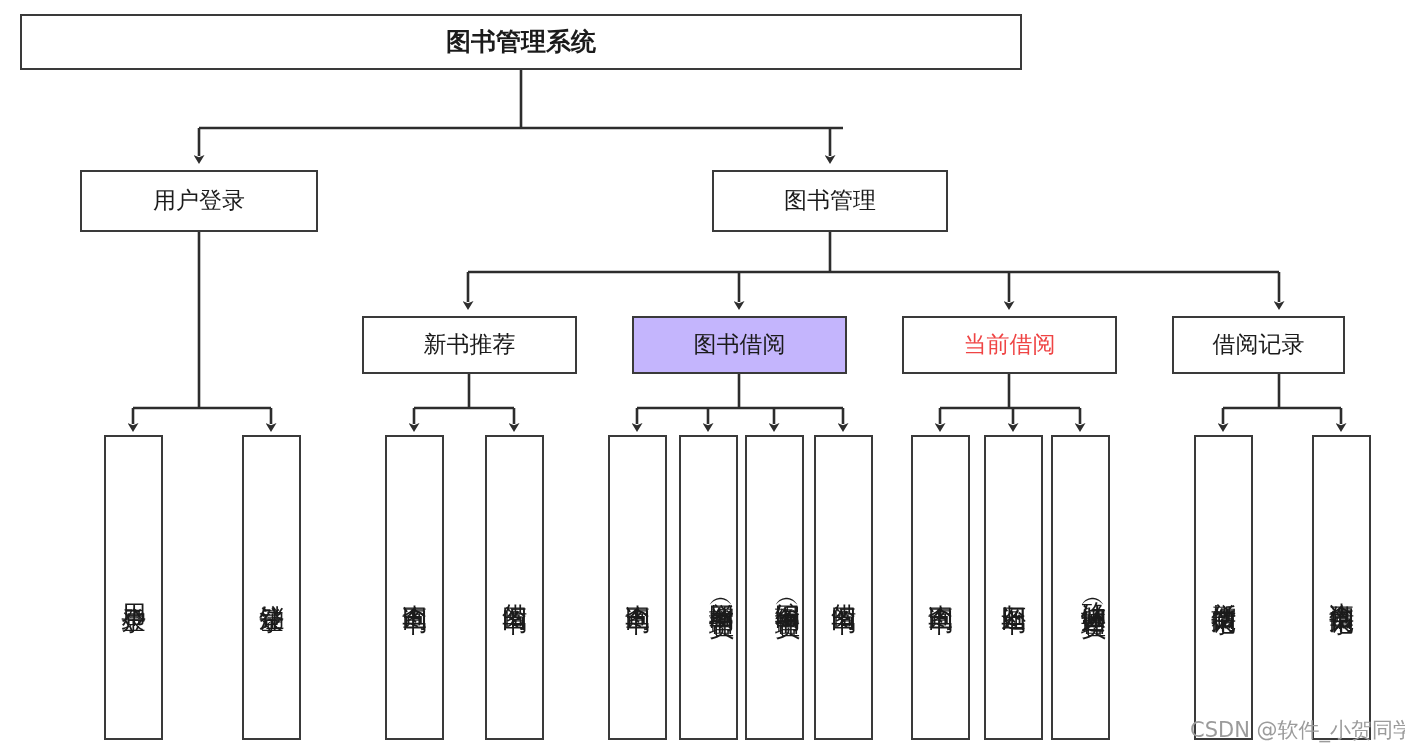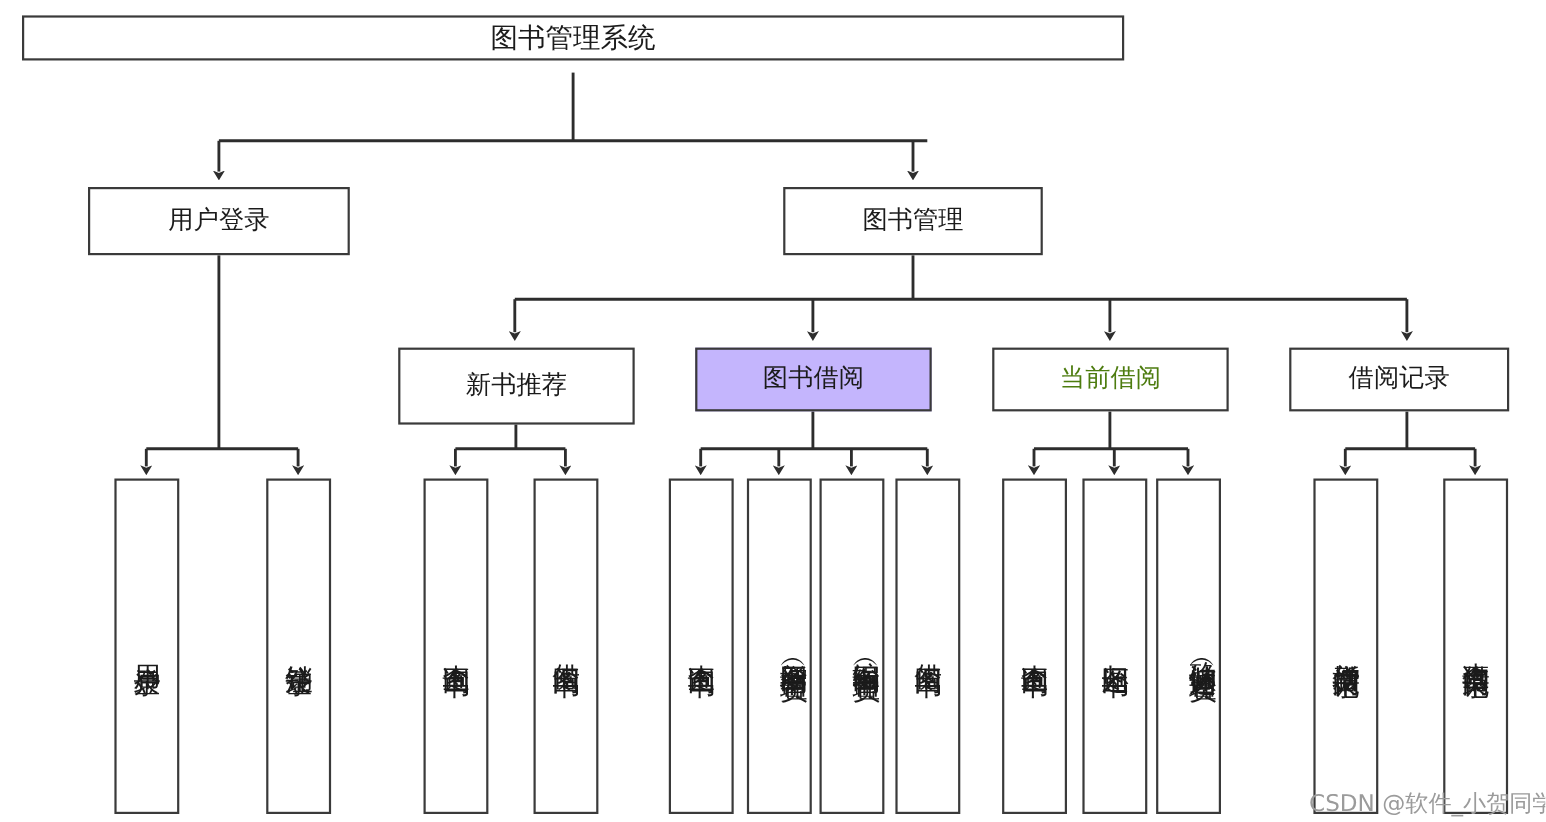--- a/index.html
+++ b/index.html
@@ -118,29 +118,29 @@
       <path d="M1013,408 L1013,424" marker-end="url(#arrow)"></path>
       <path d="M1080,408 L1080,424" marker-end="url(#arrow)"></path>
 
       <path d="M1279,374 L1279,408"></path>
       <path d="M1223,408 L1341,408"></path>
       <path d="M1223,408 L1223,424" marker-end="url(#arrow)"></path>
       <path d="M1341,408 L1341,424" marker-end="url(#arrow)"></path>
     </g>
   </svg>
 
-  <div class="node root" style="left: 20px; top: 14px; width: 1002px; height: 41px; border-color: rgb(58, 58, 58); background: rgb(255, 255, 255); color: rgb(27, 27, 27);">图书管理系统</div>
+  <div class="node root" style="left: 20px; top: 14px; width: 1002px; height: 56px; border-color: rgb(58, 58, 58); background: rgb(255, 255, 255); color: rgb(27, 27, 27); font-weight: bold;">图书管理系统</div>
 
   <div class="node lvl1" style="left: 80px; top: 170px; width: 238px; height: 62px; border-color: rgb(58, 58, 58); background: rgb(255, 255, 255); color: rgb(27, 27, 27);">用户登录</div>
   <div class="node lvl1" style="left: 712px; top: 170px; width: 236px; height: 62px; border-color: rgb(58, 58, 58); background: rgb(255, 255, 255); color: rgb(27, 27, 27);">图书管理</div>
 
-  <div class="node lvl2" style="left: 362px; top: 316px; width: 215px; height: 70px; border-color: rgb(58, 58, 58); background: rgb(255, 255, 255); color: rgb(27, 27, 27);">新书推荐</div>
+  <div class="node lvl2" style="left: 362px; top: 316px; width: 215px; height: 58px; border-color: rgb(58, 58, 58); background: rgb(255, 255, 255); color: rgb(27, 27, 27);">新书推荐</div>
   <div class="node lvl2" style="left: 632px; top: 316px; width: 215px; height: 58px; border-color: rgb(58, 58, 58); background: #c4b5fd; color: rgb(27, 27, 27);">图书借阅</div>
-  <div class="node lvl2" style="left: 902px; top: 316px; width: 215px; height: 58px; border-color: rgb(58, 58, 58); background: rgb(255, 255, 255); color: #4d7c0f;">当前借阅</div>
-  <div class="node lvl2" style="left: 1172px; top: 316px; width: 200px; height: 58px; border-color: rgb(58, 58, 58); background: rgb(255, 255, 255); color: rgb(27, 27, 27);">借阅记录</div>
+  <div class="node lvl2" style="left: 902px; top: 316px; width: 215px; height: 58px; border-color: rgb(58, 58, 58); background: rgb(255, 255, 255); color: #ef4444;">当前借阅</div>
+  <div class="node lvl2" style="left: 1172px; top: 316px; width: 173px; height: 58px; border-color: rgb(58, 58, 58); background: rgb(255, 255, 255); color: rgb(27, 27, 27);">借阅记录</div>
 
   <div class="node leaf short" style="left: 104px; top: 435px; width: 59px; height: 305px; border-color: rgb(58, 58, 58); background: rgb(255, 255, 255); color: rgb(27, 27, 27);">用户登录</div>
   <div class="node leaf short" style="left: 242px; top: 435px; width: 59px; height: 305px; border-color: rgb(58, 58, 58); background: rgb(255, 255, 255); color: rgb(27, 27, 27);">注销登录</div>
   <div class="node leaf short" style="left: 385px; top: 435px; width: 59px; height: 305px; border-color: rgb(58, 58, 58); background: rgb(255, 255, 255); color: rgb(27, 27, 27);">查询图书</div>
   <div class="node leaf short" style="left: 485px; top: 435px; width: 59px; height: 305px; border-color: rgb(58, 58, 58); background: rgb(255, 255, 255); color: rgb(27, 27, 27);">借阅图书</div>
   <div class="node leaf short" style="left: 608px; top: 435px; width: 59px; height: 305px; border-color: rgb(58, 58, 58); background: rgb(255, 255, 255); color: rgb(27, 27, 27);">查询图书</div>
   <div class="node leaf" style="left: 679px; top: 435px; width: 59px; height: 305px; border-color: rgb(58, 58, 58); background: rgb(255, 255, 255); color: rgb(27, 27, 27);">新增图书（管理员）</div>
   <div class="node leaf" style="left: 745px; top: 435px; width: 59px; height: 305px; border-color: rgb(58, 58, 58); background: rgb(255, 255, 255); color: rgb(27, 27, 27);">编辑图书（管理员）</div>
   <div class="node leaf short" style="left: 814px; top: 435px; width: 59px; height: 305px; border-color: rgb(58, 58, 58); background: rgb(255, 255, 255); color: rgb(27, 27, 27);">借阅图书</div>
   <div class="node leaf short" style="left: 911px; top: 435px; width: 59px; height: 305px; border-color: rgb(58, 58, 58); background: rgb(255, 255, 255); color: rgb(27, 27, 27);">查询图书</div>

